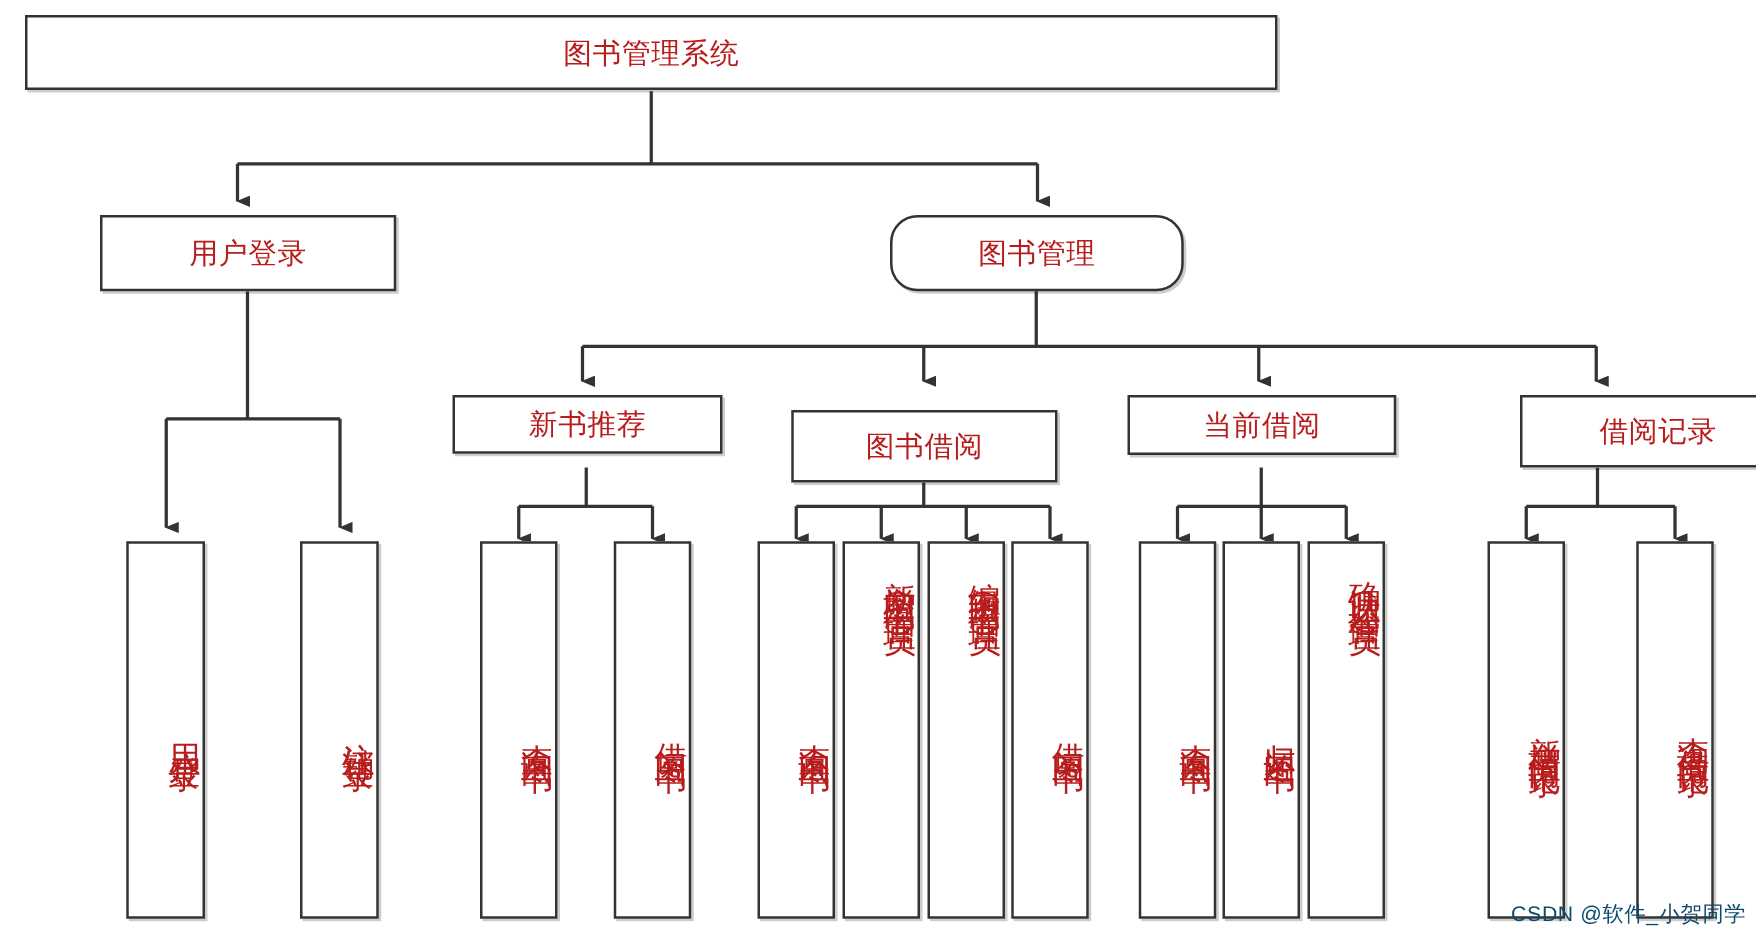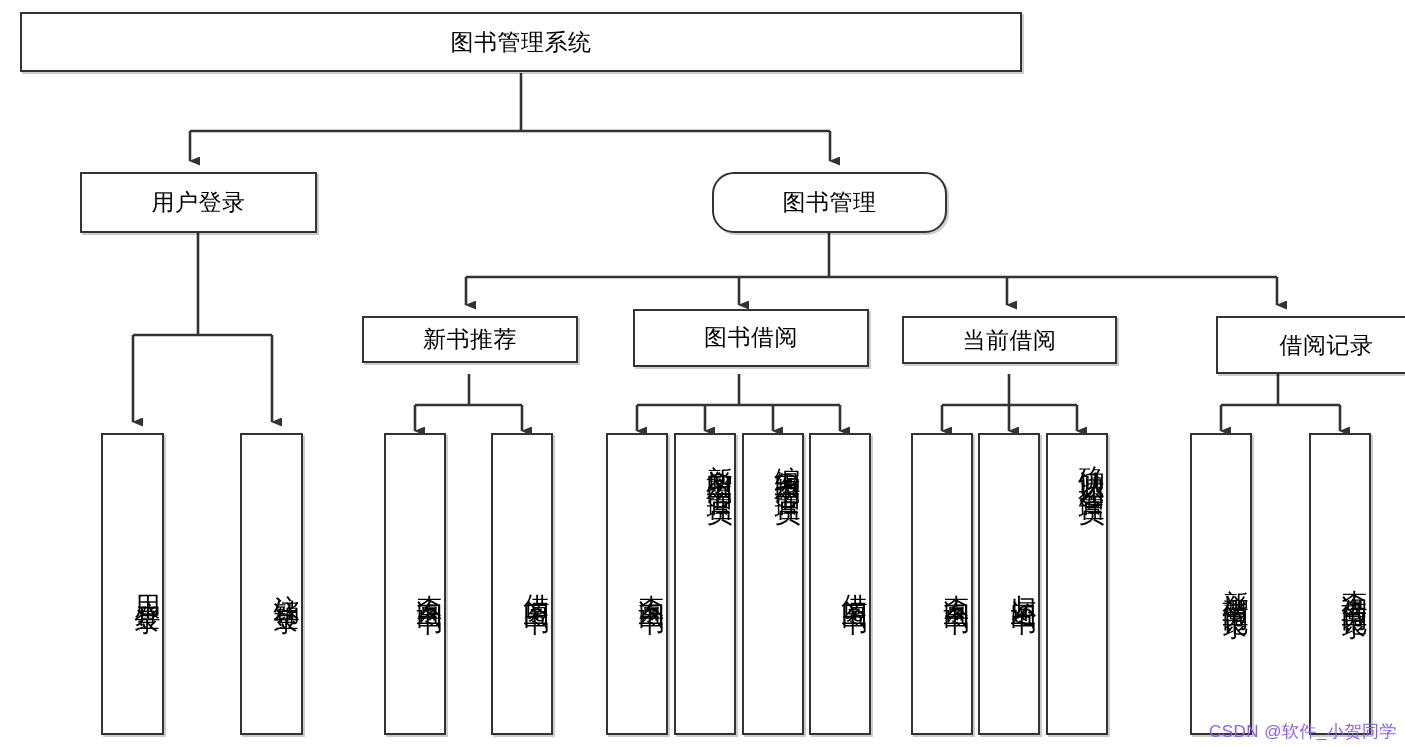--- a/index.html
+++ b/index.html
@@ -29,21 +29,21 @@
     position: absolute;
     box-sizing: border-box;
     background: #ffffff;
     border: 2.5px solid #333333;
     display: flex;
     align-items: center;
     justify-content: center;
     box-shadow: 2px 2px 0 rgba(0,0,0,0.20);
   }
   .node .label {
-    color: #000000;
+    color: #b91c1c;
     line-height: 1.08;
     text-align: center;
     white-space: pre;
   }
   .node.horiz .label {
     font-size: 23px;
     letter-spacing: 0.5px;
   }
   .node.vert {
     align-items: flex-start;
@@ -60,21 +60,21 @@
   }
   .node.vert.mid {
     align-items: center;
     padding-top: 0;
   }
   .watermark {
     position: absolute;
     right: 8px;
     bottom: 4px;
     font-size: 17px;
-    color: #8b5cf6;
+    color: #0c4a6e;
     letter-spacing: 0.5px;
     white-space: nowrap;
   }
 </style>
 </head>
 <body>
 
 <div id="canvas">
 
   <svg class="edges" viewBox="0 0 1405 747">
@@ -137,21 +137,21 @@
   <div class="node horiz" style="left:80px; top:172px; width:237px; height:61px;">
     <span class="label">用户登录</span>
   </div>
   <div class="node horiz" style="left:712px; top:172px; width:235px; height:61px;border-radius:22px;">
     <span class="label">图书管理</span>
   </div>
 
   <div class="node horiz" style="left:362px; top:316px; width:216px; height:47px;">
     <span class="label">新书推荐</span>
   </div>
-  <div class="node horiz" style="left:633px; top:309px; width:236px; height:58px;font-family:Liberation Serif, serif;">
+  <div class="node horiz" style="left:633px; top:328px; width:213px; height:58px;">
     <span class="label">图书借阅</span>
   </div>
   <div class="node horiz" style="left:902px; top:316px; width:215px; height:48px;">
     <span class="label">当前借阅</span>
   </div>
   <div class="node horiz" style="left:1172px; top:316px; width:221px; height:58px;margin-left:44px;">
     <span class="label">借阅记录</span>
   </div>
 
   <div class="node vert mid" style="left:101px; top:433px; width:63px; height:302px;">

